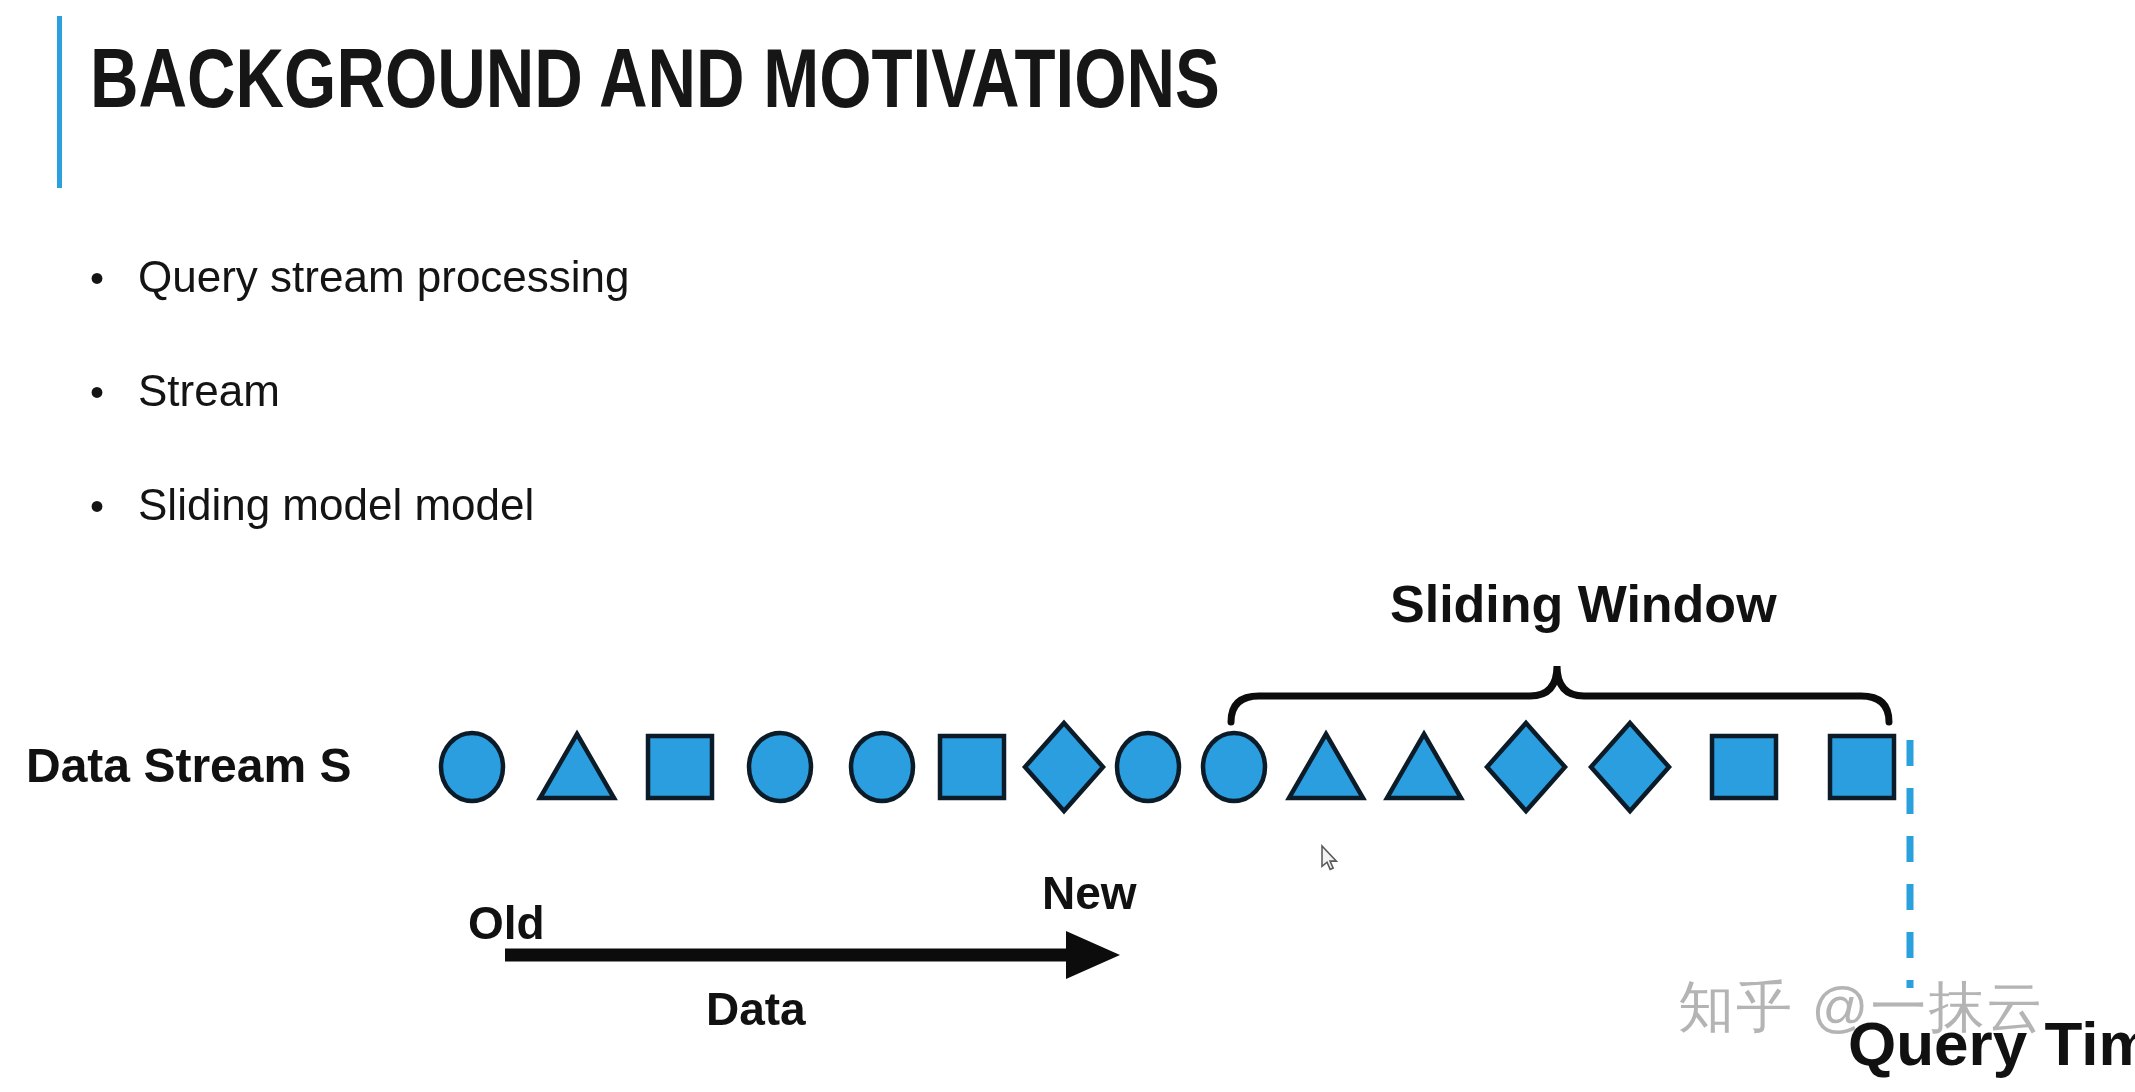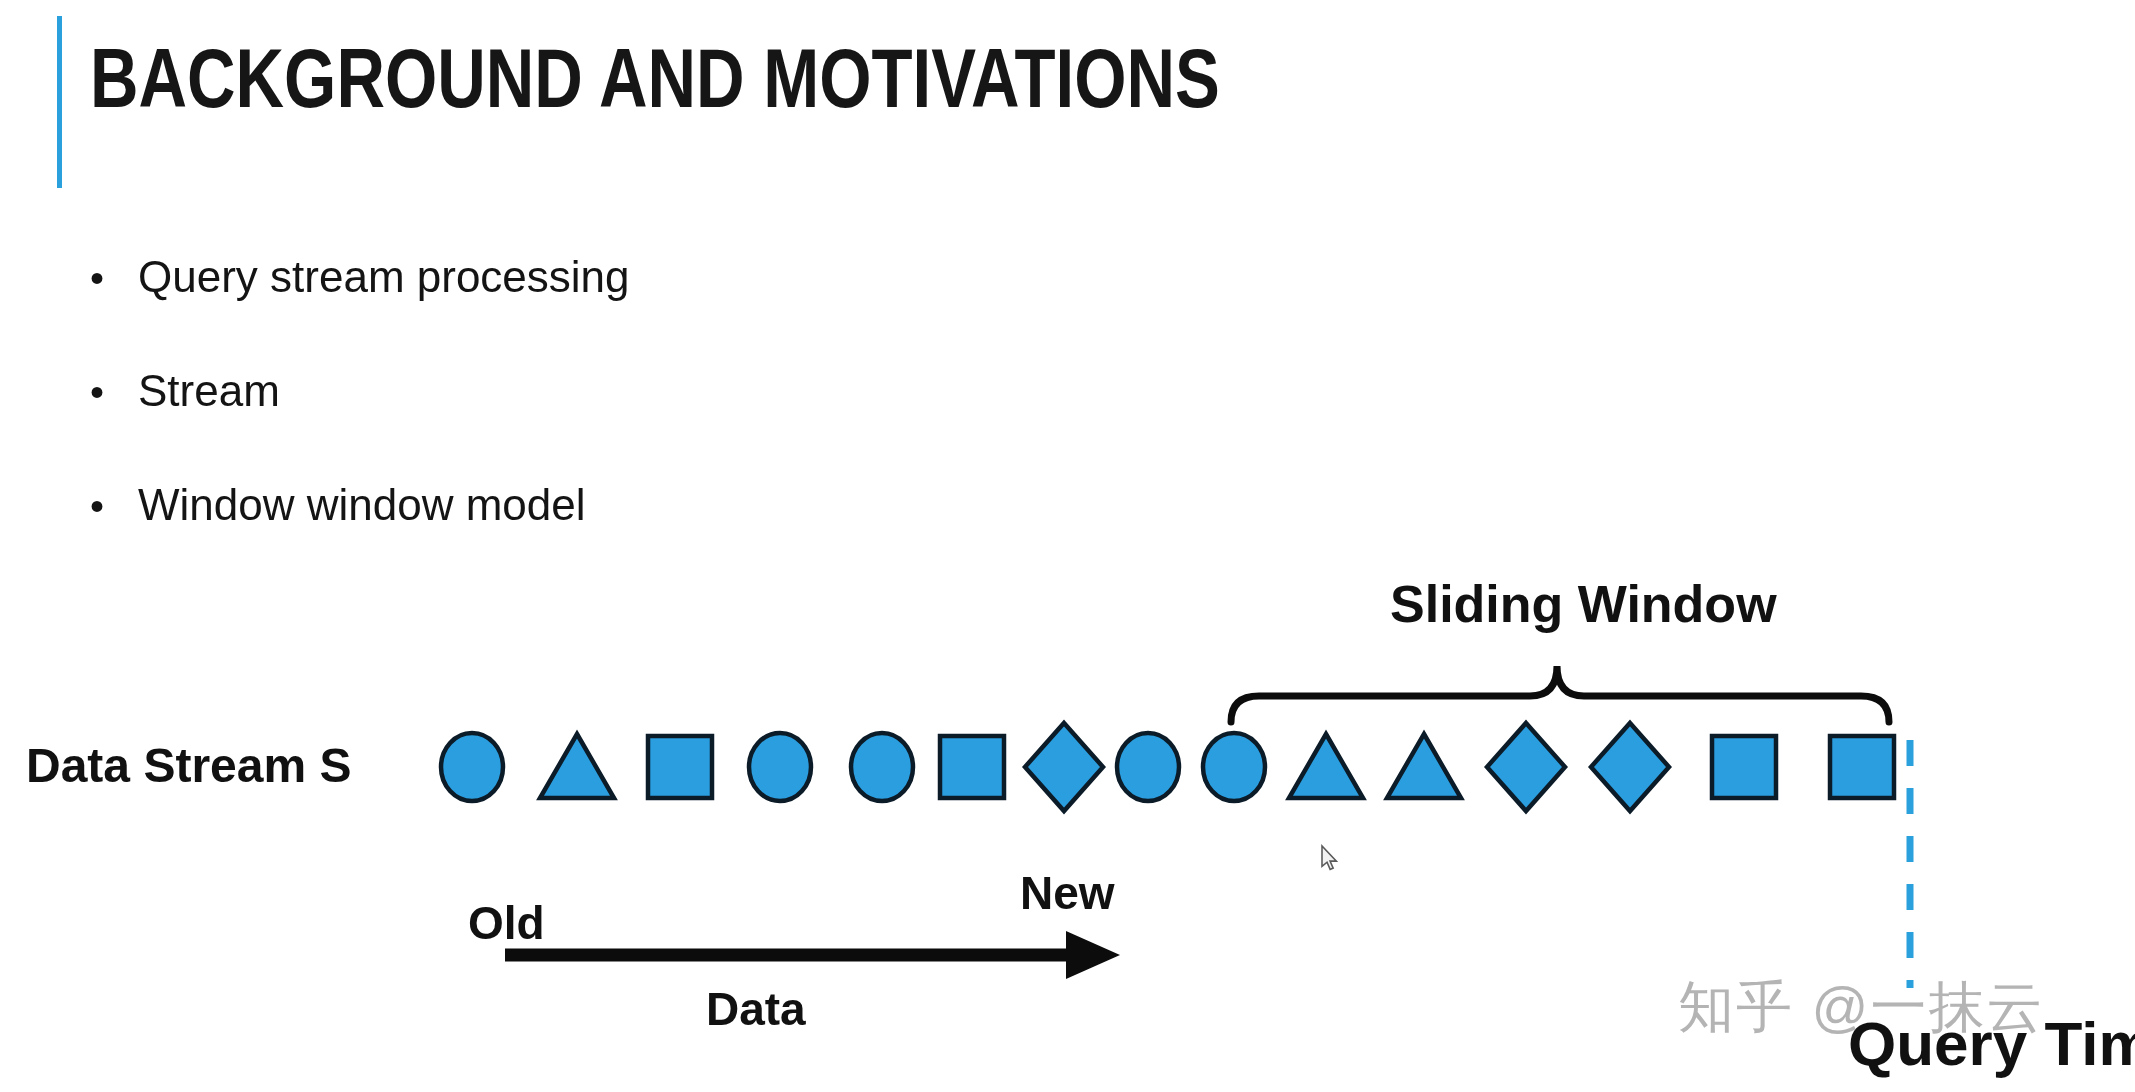--- a/index.html
+++ b/index.html
@@ -31,21 +31,21 @@
     margin-bottom:64px;font-size:44px;color:#141414;
     white-space:nowrap;
   }
   .bullets .dot{font-size:40px;}
   .dlabel{
     position:absolute;font-weight:bold;color:#111111;white-space:nowrap;
   }
   .stream-label{left:26px;top:738px;font-size:48px;}
   .window-label{left:1390px;top:574px;font-size:52px;}
   .old-label{left:468px;top:896px;font-size:46px;}
-  .new-label{left:1020px;top:866px;font-size:46px;}
+  .new-label{left:1042px;top:866px;font-size:46px;}
   .time-label{left:706px;top:982px;font-size:46px;}
   .query-label{left:1848px;top:1008px;font-size:62px;}
   .watermark{
     position:absolute;left:1678px;top:970px;
     font-size:56px;font-weight:normal;color:var(--watermark-gray);
     white-space:nowrap;letter-spacing:2px;
   }
   svg.overlay{position:absolute;left:0;top:0;}
   .shape{fill:var(--shape-fill);stroke:var(--shape-stroke);stroke-width:4.5px;}
   .brace{fill:none;stroke:#0c0c0c;stroke-width:7px;stroke-linecap:round;}
@@ -67,21 +67,21 @@
       <li>
         <span class="dot">•</span>
         <span>Query stream processing</span>
       </li>
       <li>
         <span class="dot">•</span>
         <span>Stream</span>
       </li>
       <li>
         <span class="dot">•</span>
-        <span>Window window model</span>
+        <span>Sliding model model</span>
       </li>
     </ul>
 
   <div class="watermark">知乎 @一抹云</div>
 
   <svg class="overlay" width="2135" height="1092" viewBox="0 0 2135 1092">
 
     <path class="brace" d="M 1231 722 Q 1231 696 1259 696 L 1530 696 Q 1557 696 1557 666 Q 1557 696 1584 696 L 1861 696 Q 1889 696 1889 722"></path>
 
     <g id="stream-shapes">

